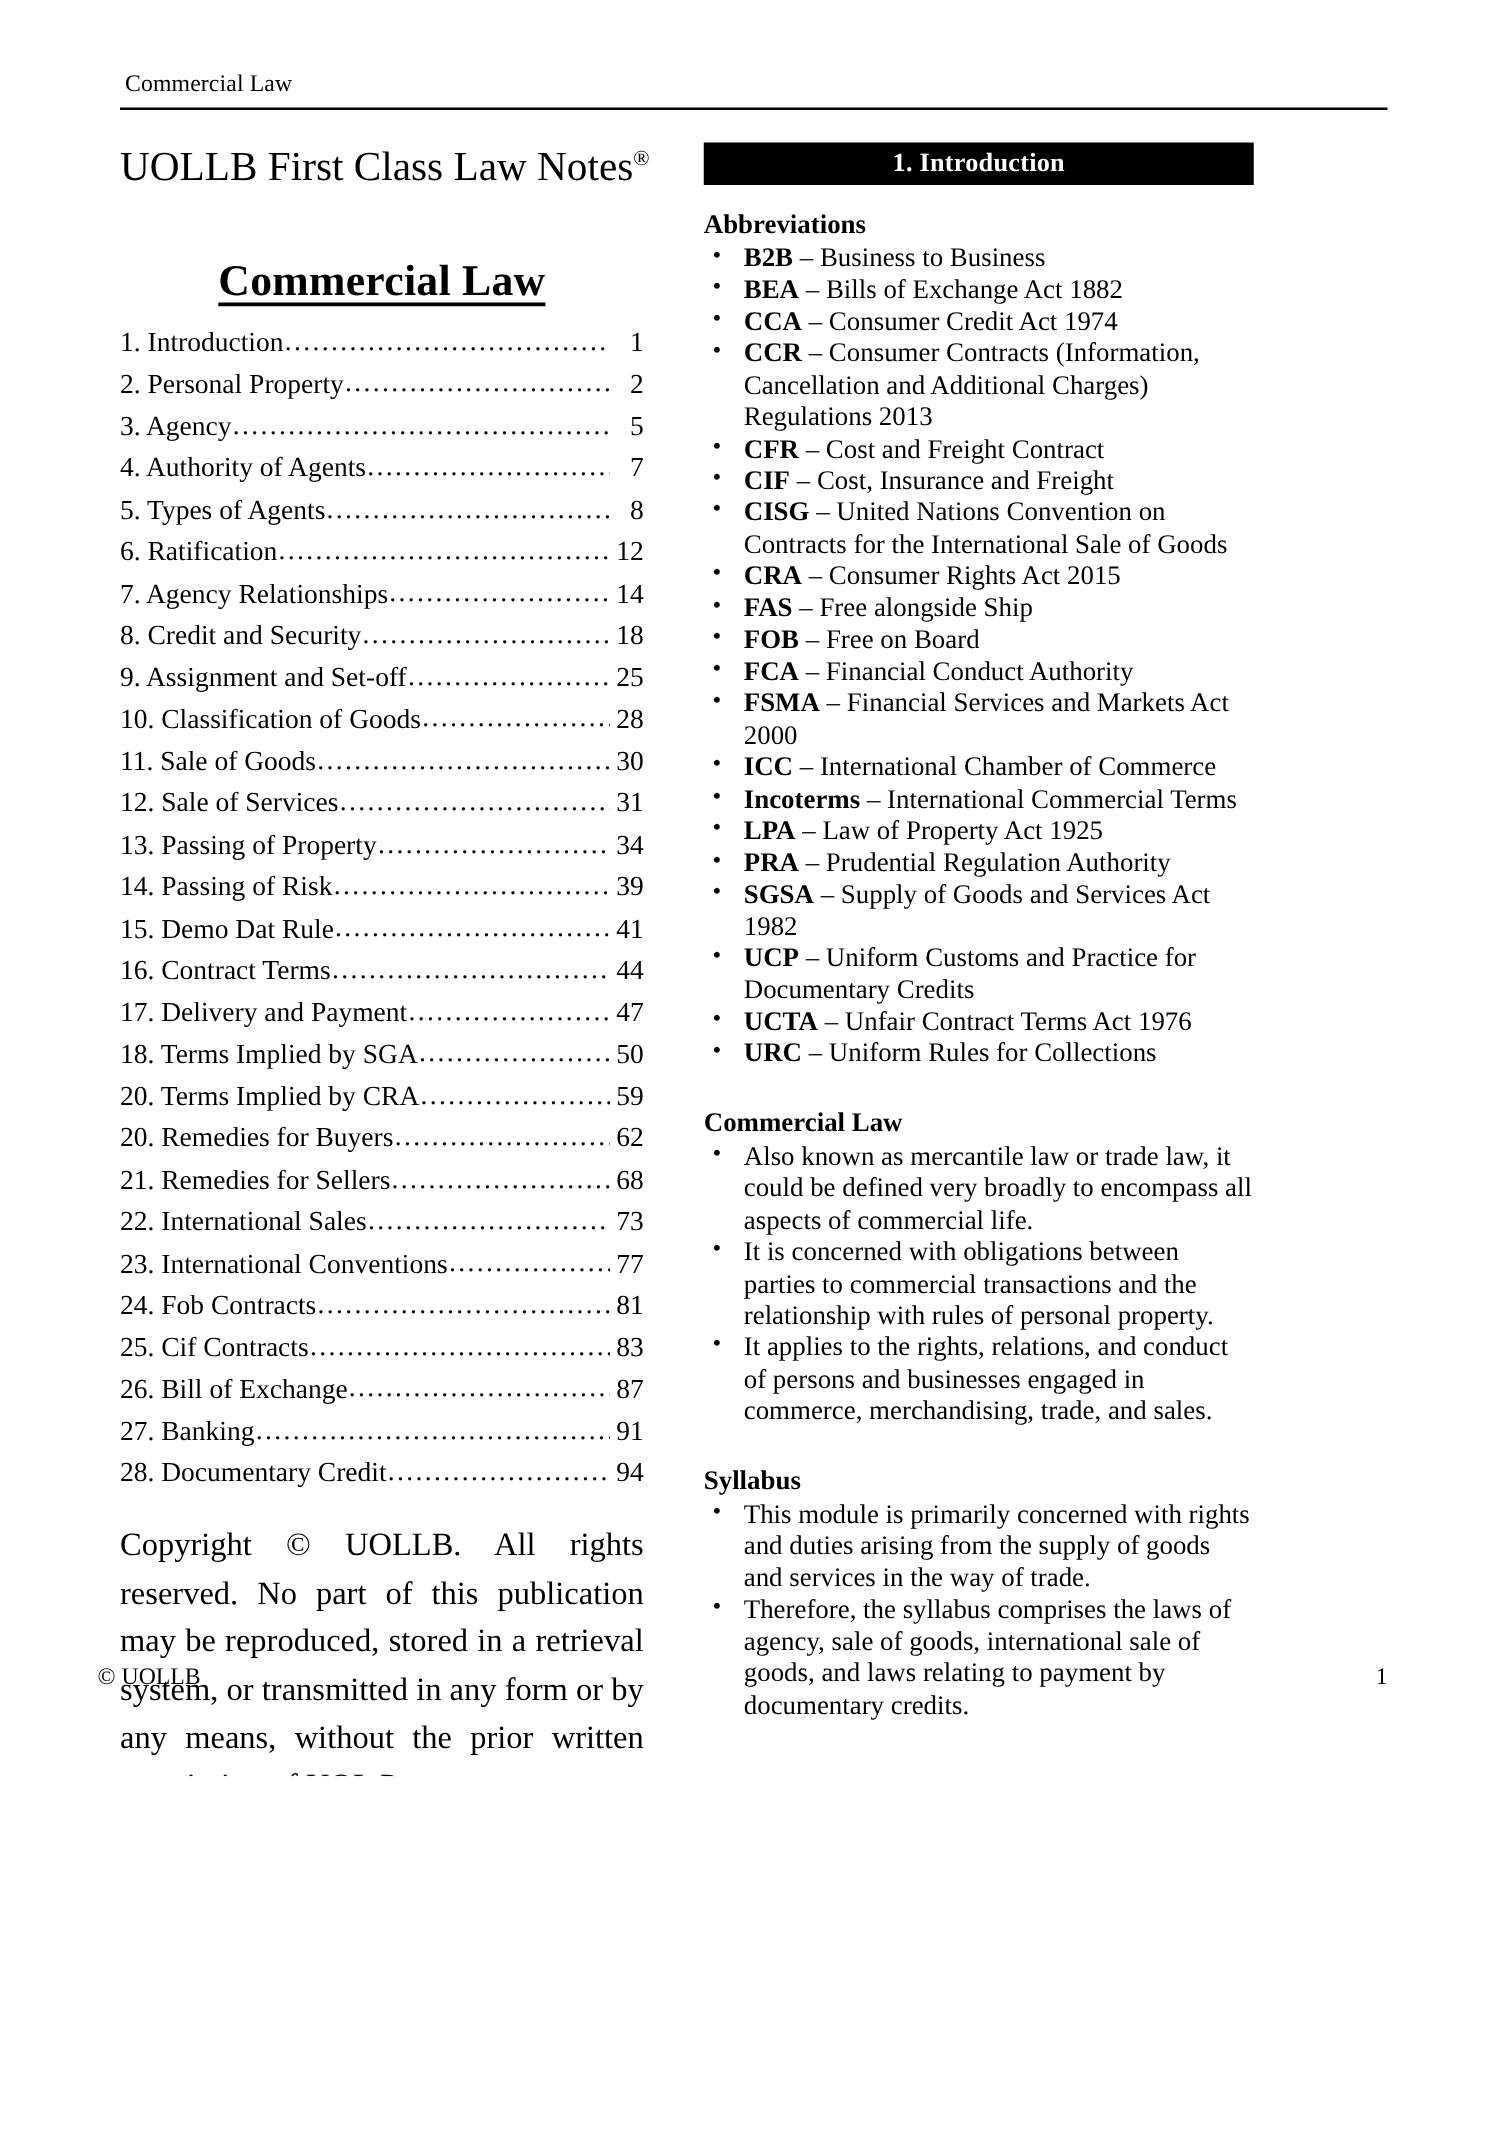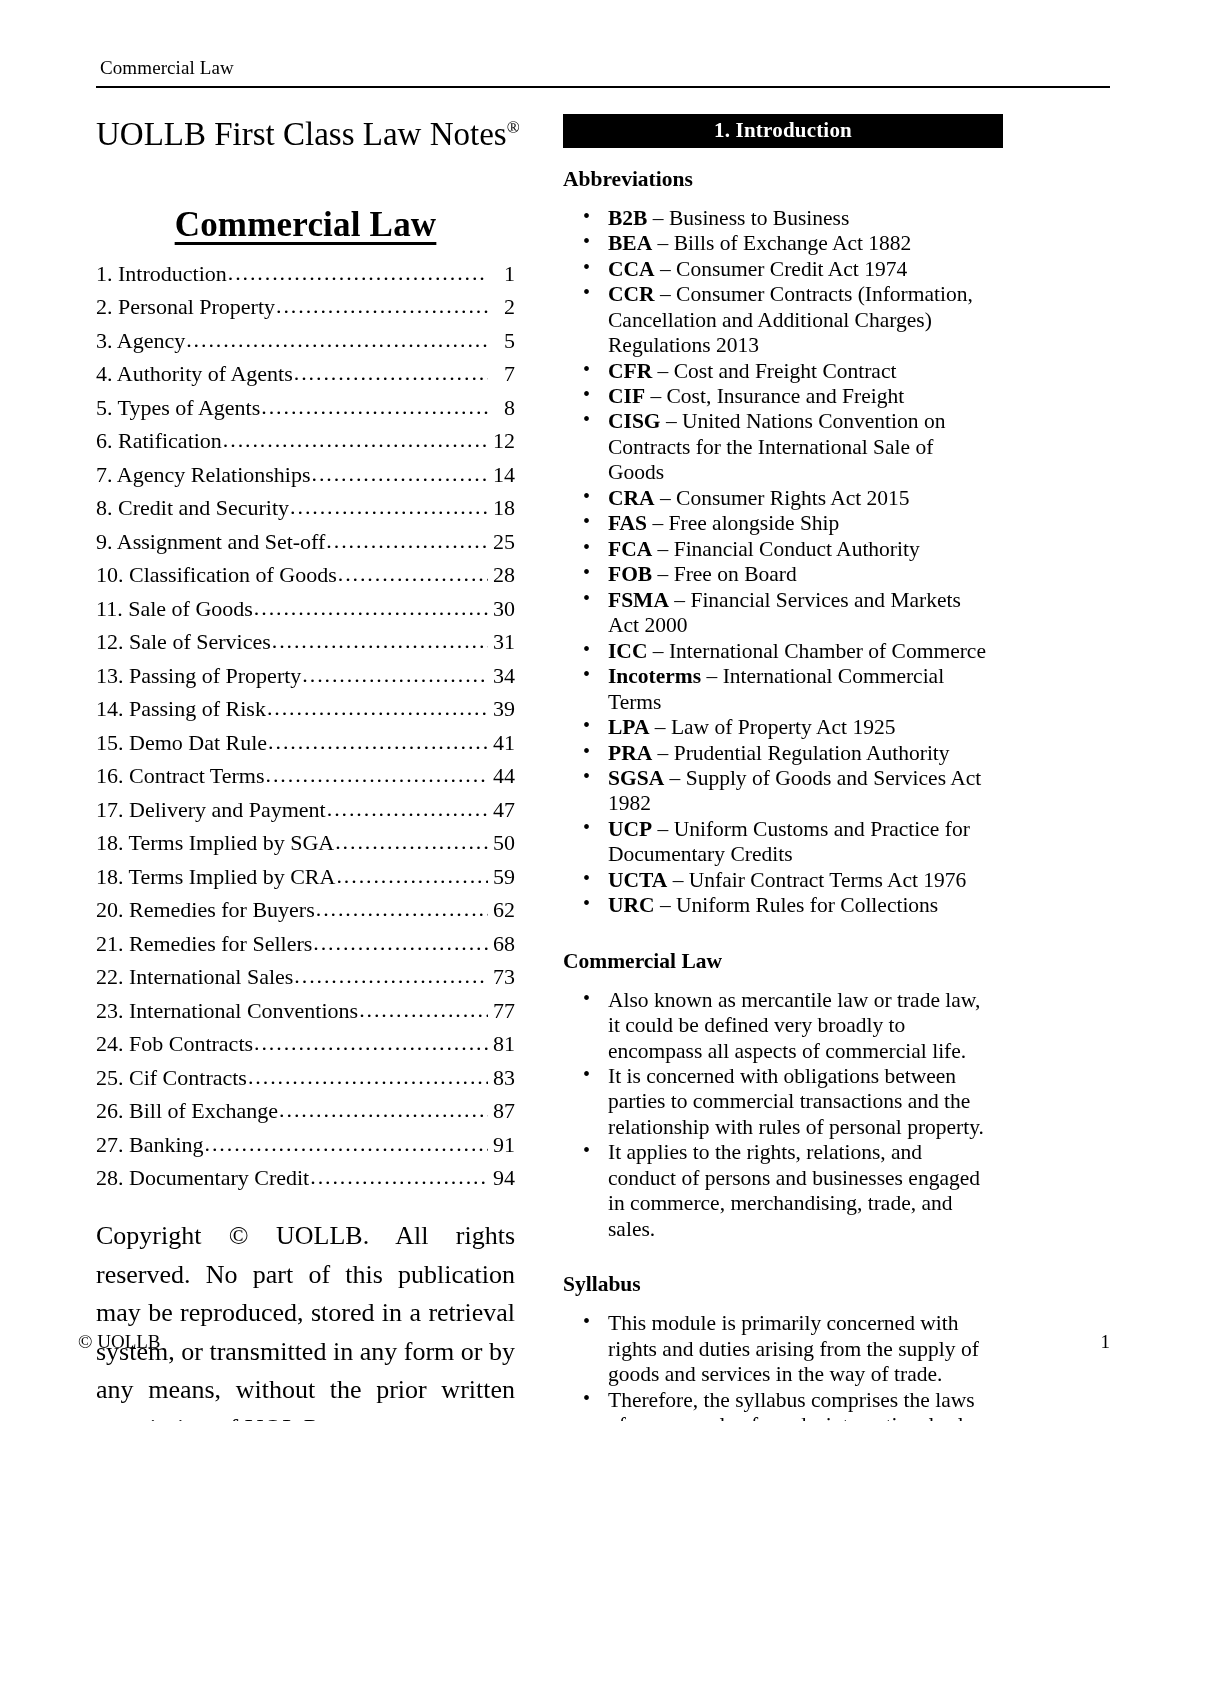--- a/index.html
+++ b/index.html
@@ -134,21 +134,21 @@
     font-size: 21.5px;
     font-weight: bold;
     margin-top: 19px;
     margin-bottom: 1px;
     line-height: 1.2;
   }
   .sub-head.spaced { margin-top: 30px; }
 
   ul.bullets {
     list-style: none;
-    margin: 13px;
+    margin: 0;
     padding: 0;
   }
   ul.bullets li {
     font-size: 21.5px;
     line-height: 1.185;
     position: relative;
     padding-left: 32px;
     margin-bottom: 0px;
   }
   ul.bullets li::before {
@@ -276,21 +276,21 @@
             <span class="toc-label">17. Delivery and Payment</span>
             <span class="toc-dots">.....................................................................</span>
             <span class="toc-page">47</span>
           </div>
           <div class="toc-row">
             <span class="toc-label">18. Terms Implied by SGA</span>
             <span class="toc-dots">.....................................................................</span>
             <span class="toc-page">50</span>
           </div>
           <div class="toc-row">
-            <span class="toc-label">18. Terms Implied by CRA</span>
+            <span class="toc-label">20. Terms Implied by CRA</span>
             <span class="toc-dots">.....................................................................</span>
             <span class="toc-page">59</span>
           </div>
           <div class="toc-row">
             <span class="toc-label">20. Remedies for Buyers</span>
             <span class="toc-dots">.....................................................................</span>
             <span class="toc-page">62</span>
           </div>
           <div class="toc-row">
             <span class="toc-label">21. Remedies for Sellers</span>
@@ -347,22 +347,22 @@
       <ul class="bullets" id="abbrev-list">
           <li><b>B2B</b> <span>– Business to Business</span></li>
           <li><b>BEA</b> <span>– Bills of Exchange Act 1882</span></li>
           <li><b>CCA</b> <span>– Consumer Credit Act 1974</span></li>
           <li><b>CCR</b> <span>– Consumer Contracts (Information, Cancellation and Additional Charges) Regulations 2013</span></li>
           <li><b>CFR</b> <span>– Cost and Freight Contract</span></li>
           <li><b>CIF</b> <span>– Cost, Insurance and Freight</span></li>
           <li><b>CISG</b> <span>– United Nations Convention on Contracts for the International Sale of Goods</span></li>
           <li><b>CRA</b> <span>– Consumer Rights Act 2015</span></li>
           <li><b>FAS</b> <span>– Free alongside Ship</span></li>
+          <li><b>FOB</b> <span>– Free on Board</span></li>
           <li><b>FCA</b> <span>– Financial Conduct Authority</span></li>
-          <li><b>FOB</b> <span>– Free on Board</span></li>
           <li><b>FSMA</b> <span>– Financial Services and Markets Act 2000</span></li>
           <li><b>ICC</b> <span>– International Chamber of Commerce</span></li>
           <li><b>Incoterms</b> <span>– International Commercial Terms</span></li>
           <li><b>LPA</b> <span>– Law of Property Act 1925</span></li>
           <li><b>PRA</b> <span>– Prudential Regulation Authority</span></li>
           <li><b>SGSA</b> <span>– Supply of Goods and Services Act 1982</span></li>
           <li><b>UCP</b> <span>– Uniform Customs and Practice for Documentary Credits</span></li>
           <li><b>UCTA</b> <span>– Unfair Contract Terms Act 1976</span></li>
           <li><b>URC</b> <span>– Uniform Rules for Collections</span></li>
         </ul>

